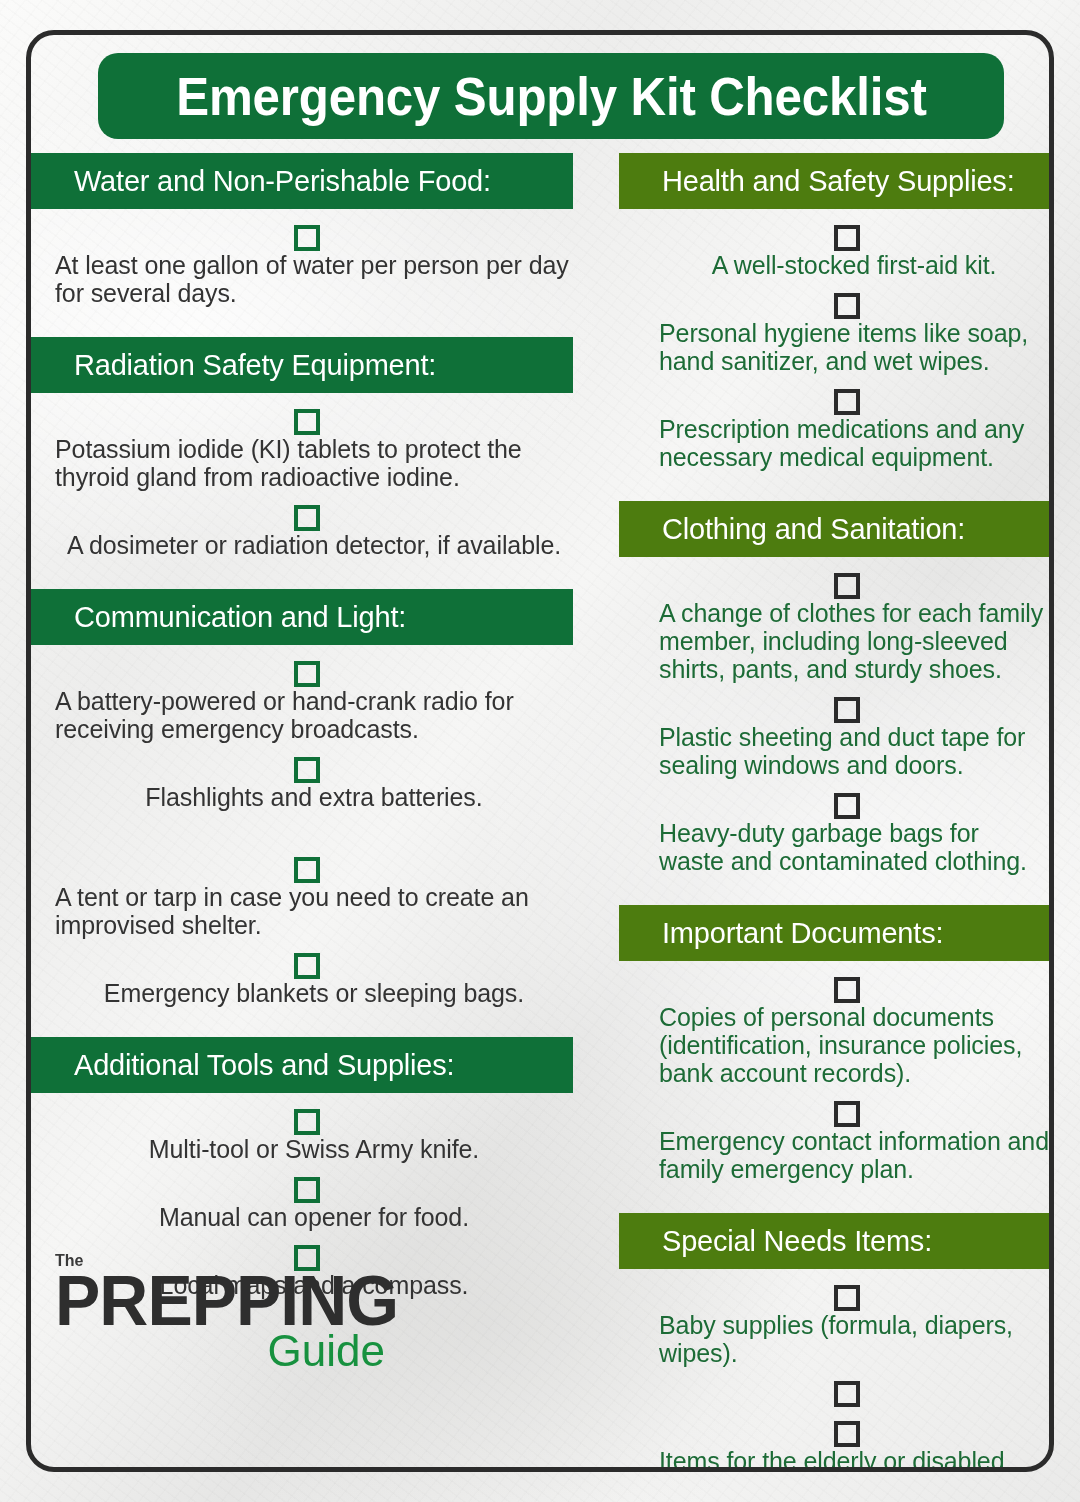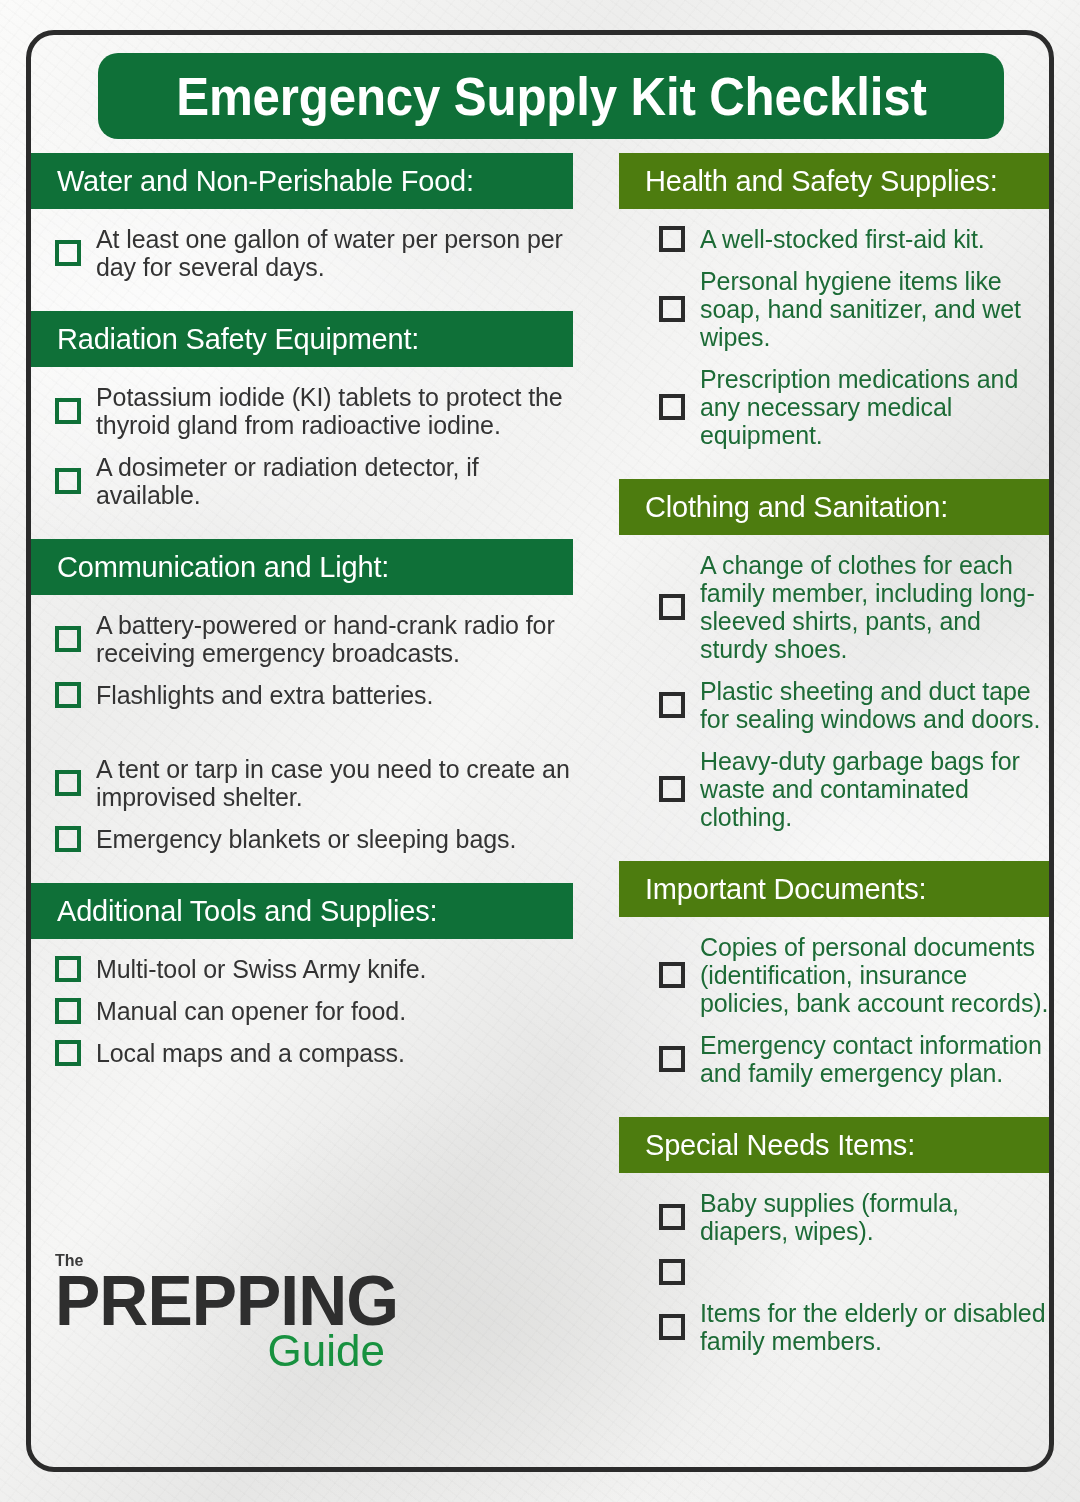--- a/index.html
+++ b/index.html
@@ -113,32 +113,34 @@
   .col-right .sec-header {
     background: #4d7c0f;
     margin-right: -6px;
   }
   .sec-header-text {
     color: #ffffff;
     font-size: 29px;
     font-weight: 400;
     white-space: nowrap;
     letter-spacing: -0.2px;
+    margin-left: 17px;
   }
 
   .items {
     padding-top: 16px;
   }
   .col-left  .items { padding-left: 24px; }
   .col-right .items { padding-left: 40px; }
 
   .item {
     display: flex;
     align-items: center;
     margin-bottom: 14px;
+    flex-direction: column;
   }
 
   .checkbox {
     flex: 0 0 auto;
     width: 26px;
     height: 26px;
     margin-right: 15px;
     background: transparent;
   }
   .col-left .checkbox  { border: 4px solid #0f7038; }

